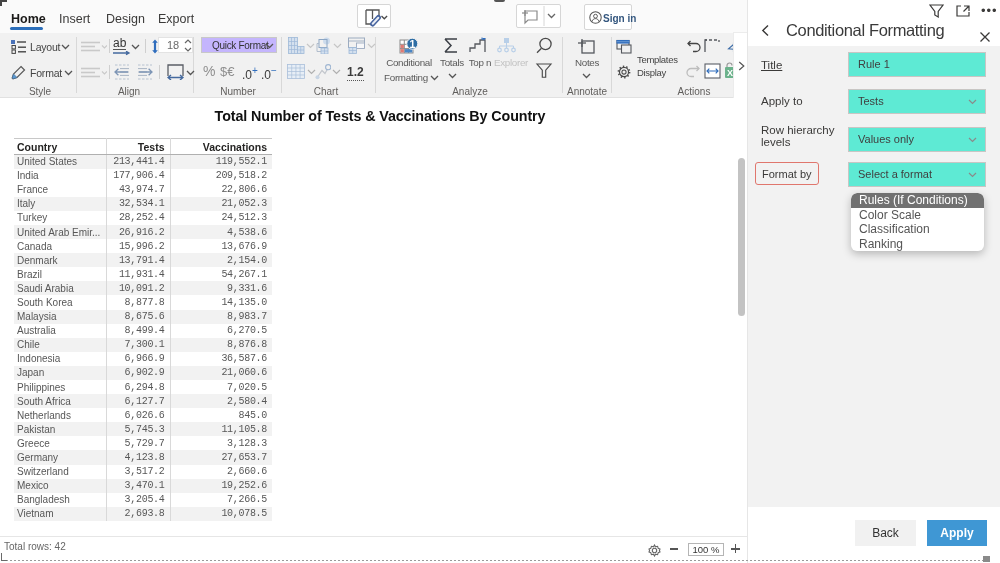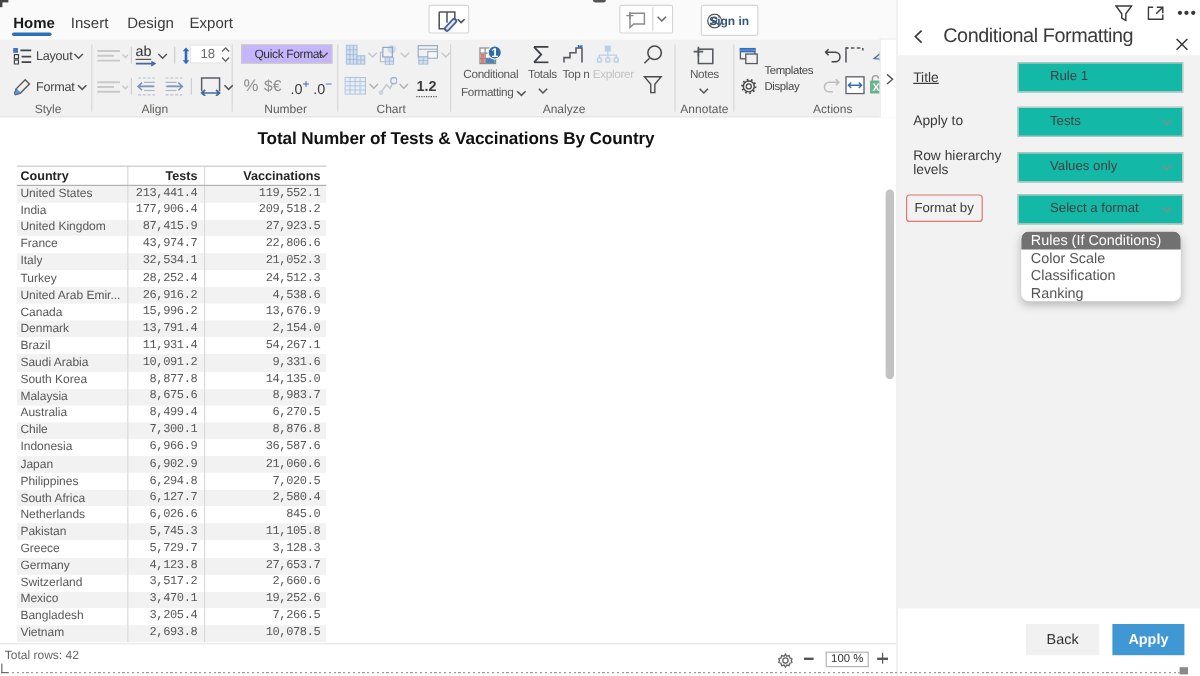--- a/index.html
+++ b/index.html
@@ -23,21 +23,21 @@
 #title { position:absolute; left:0; top:10px; width:760px; text-align:center; font-size:14.3px; font-weight:bold; color:#111; letter-spacing:-0.1px; }
 table#tbl { position:absolute; left:14px; top:40px; border-collapse:collapse; table-layout:fixed; }
 #tbl th { font-size:10.5px; font-weight:bold; color:#252423; height:16px; vertical-align:middle; }
 #tbl td { font-size:10px; color:#575757; height:14.1px; vertical-align:middle; white-space:nowrap; overflow:hidden; }
 #tbl td.num { font-family:"Liberation Mono", monospace; font-size:10px; text-align:right; padding-right:5px; letter-spacing:-0.3px; }
 #tbl tr.odd { background:#f2f2f2; }
 
 #panel { position:absolute; left:747px; top:0; width:253px; height:563px; background:#fff; border-left:1px solid #e6e6e6; }
 #pbody { position:absolute; left:0; top:46px; width:253px; height:461px; background:#f2f2f2; }
 .plabel { font-size:11.5px; color:#3b3a39; position:absolute; left:13px; }
-.pfield { position:absolute; left:100px; width:138px; height:25px; background:#14b8a6; border:1px solid #c8c6c4; font-size:11px; color:#404040; line-height:23px; padding-left:26px; }
+.pfield { position:absolute; left:100px; width:138px; height:25px; background:#5eead4; border:1px solid #c8c6c4; font-size:11px; color:#404040; line-height:23px; padding-left:9px; }
 </style>
 </head>
 <body>
 
 <div id="topbar">
   <span class="tab active" style="left:11px;">Home</span>
   <div id="homeline"></div>
   <span class="tab" style="left:59px;">Insert</span>
   <span class="tab" style="left:106px;">Design</span>
   <span class="tab" style="left:158px;">Export</span>
@@ -57,21 +57,21 @@
       <line x1="27" y1="1" x2="27" y2="21" stroke="#d6d6d6" stroke-width="1"></line>
       <path d="M31 9 l3.5 3.5 l3.5 -3.5" fill="none" stroke="#666" stroke-width="1.3"></path>
     </svg>
   </div>
   <div class="tbtn" style="left:584px; top:4px; width:48px; height:26px;">
     <svg width="13" height="13" viewBox="0 0 15 15" style="position:absolute;left:4px;top:6px;">
       <circle cx="7.5" cy="7.5" r="6.6" fill="none" stroke="#555" stroke-width="1.2"></circle>
       <circle cx="7.5" cy="6" r="2.2" fill="none" stroke="#555" stroke-width="1.1"></circle>
       <path d="M3.5 12.2 c0.8 -2.6 2.2 -3.4 4 -3.4 c1.8 0 3.2 0.8 4 3.4" fill="none" stroke="#555" stroke-width="1.1"></path>
     </svg>
-    <span style="position:absolute;left:6px;top:8px;font-size:10px;font-weight:bold;color:#33567e;white-space:nowrap;">Sign in</span>
+    <span style="position:absolute;left:18px;top:8px;font-size:10px;font-weight:bold;color:#33567e;white-space:nowrap;">Sign in</span>
   </div>
 </div>
 <div style="position:absolute; left:494px; top:0; width:11px; height:2px; background:#555; border-radius:0 0 2px 2px;"></div>
 
 <div id="ribbon">
   <div class="gsep" style="left:76px;"></div>
   <div class="gsep" style="left:193px;"></div>
   <div class="gsep" style="left:281px;"></div>
   <div class="gsep" style="left:375px;"></div>
   <div class="gsep" style="left:562px;"></div>
@@ -325,25 +325,20 @@
     <tbody id="tbody">
         <tr class="odd">
           <td style="padding-left:3px; border-right:1px solid #d9d9d9;">United States</td>
           <td class="num" style="border-right:1px solid #d9d9d9;">213,441.4</td>
           <td class="num">119,552.1</td>
         </tr>
         <tr>
           <td style="padding-left:3px; border-right:1px solid #d9d9d9;">India</td>
           <td class="num" style="border-right:1px solid #d9d9d9;">177,906.4</td>
           <td class="num">209,518.2</td>
-        </tr>
-        <tr class="odd">
-          <td style="padding-left:3px; border-right:1px solid #d9d9d9;">United Kingdom</td>
-          <td class="num" style="border-right:1px solid #d9d9d9;">87,415.9</td>
-          <td class="num">27,923.5</td>
         </tr>
         <tr>
           <td style="padding-left:3px; border-right:1px solid #d9d9d9;">France</td>
           <td class="num" style="border-right:1px solid #d9d9d9;">43,974.7</td>
           <td class="num">22,806.6</td>
         </tr>
         <tr class="odd">
           <td style="padding-left:3px; border-right:1px solid #d9d9d9;">Italy</td>
           <td class="num" style="border-right:1px solid #d9d9d9;">32,534.1</td>
           <td class="num">21,052.3</td>

